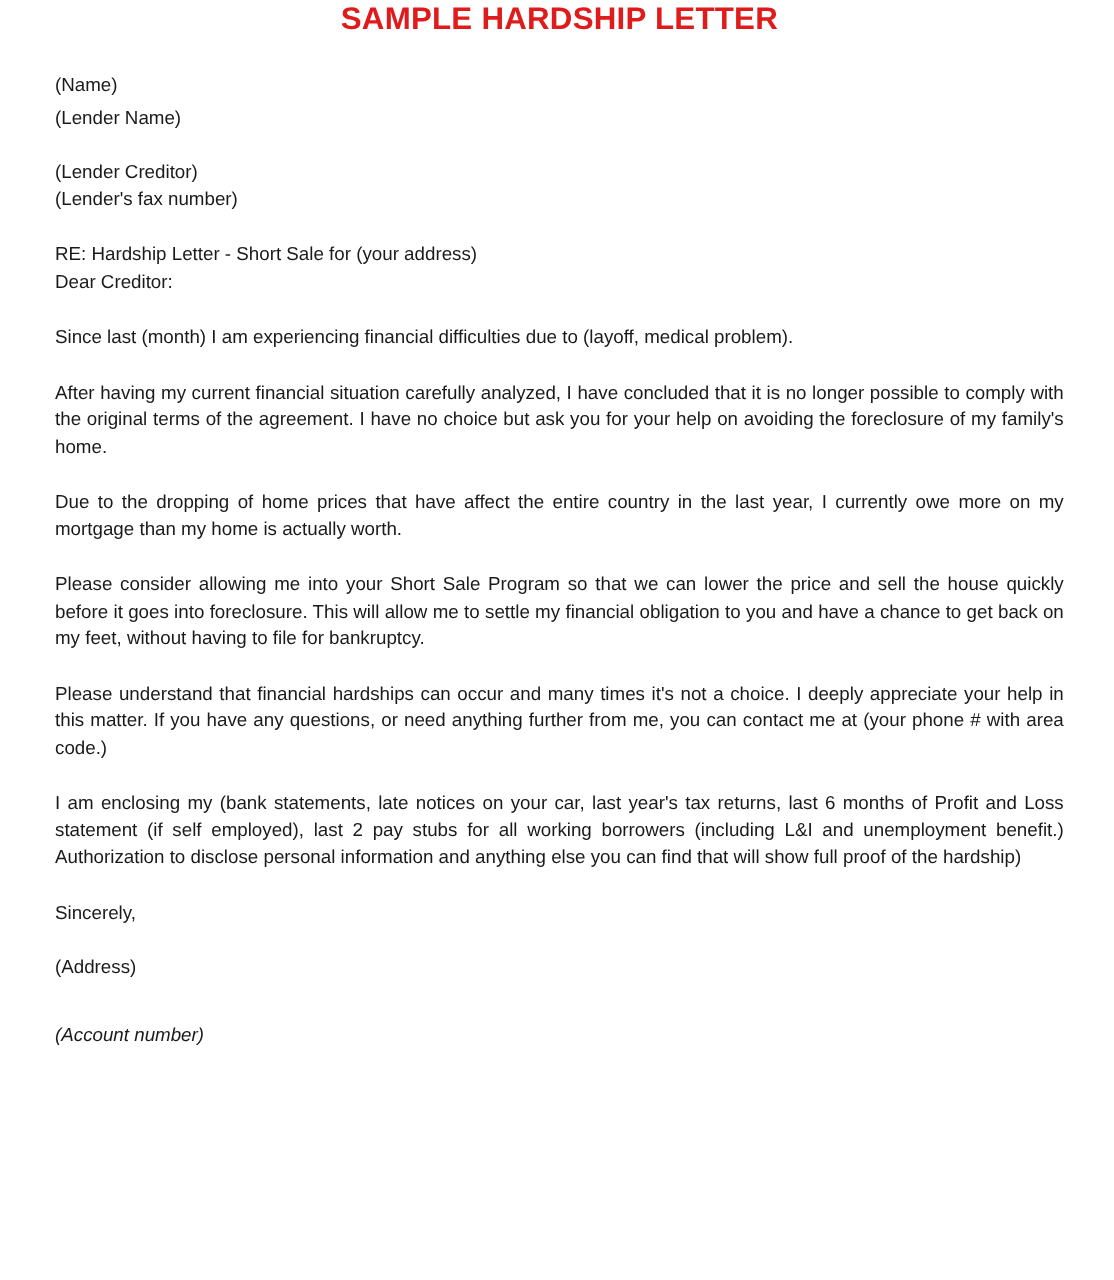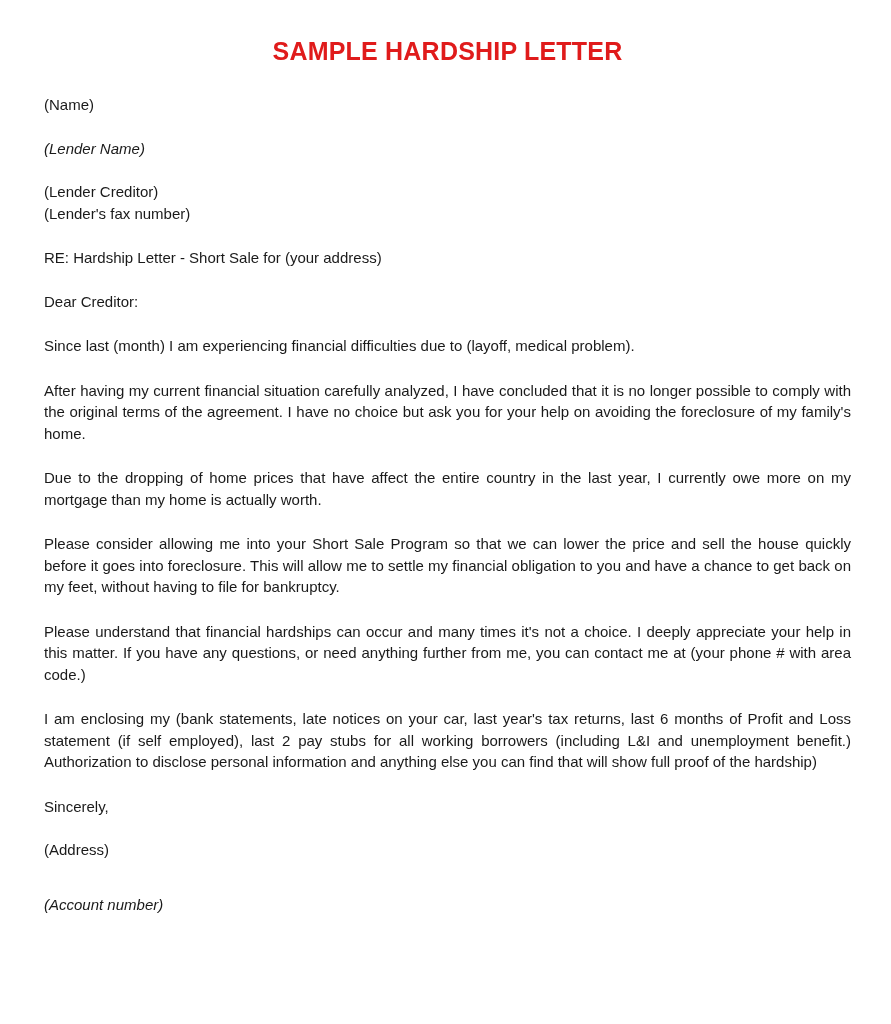--- a/index.html
+++ b/index.html
@@ -26,36 +26,35 @@
     top: 0;
     width: 807px;
   }
   .doc-title {
     text-align: center;
     color: #e01b1b;
     font-weight: bold;
     font-size: 25px;
     letter-spacing: 0.2px;
     margin: 0;
-    padding-top: 36px;
     padding-bottom: 0;
     line-height: 30px;
     white-space: nowrap;
   }
   .block {
     font-size: 15px;
     line-height: 21.5px;
     margin: 0;
   }
   
   .sp-date      { margin-top: 28px; }
-  .sp-lender    { margin-top: 22px; font-style: italic; }
+  .sp-lender    { margin-top: 4px; }
   .sp-addr      { margin-top: 22px; }
   .sp-re        { margin-top: 23px; }
-  .sp-dear      { margin-top: 22px; }
+  .sp-dear      { }
   .sp-p         { margin-top: 23px; }
   .sp-sign      { margin-top: 23px; }
   .sp-owner     { margin-top: 22px; }
   .sp-account   { margin-top: 33px; font-style: italic; }
 
   .just {
     text-align: justify;
     text-justify: inter-word;
   }
   .owner-name {

